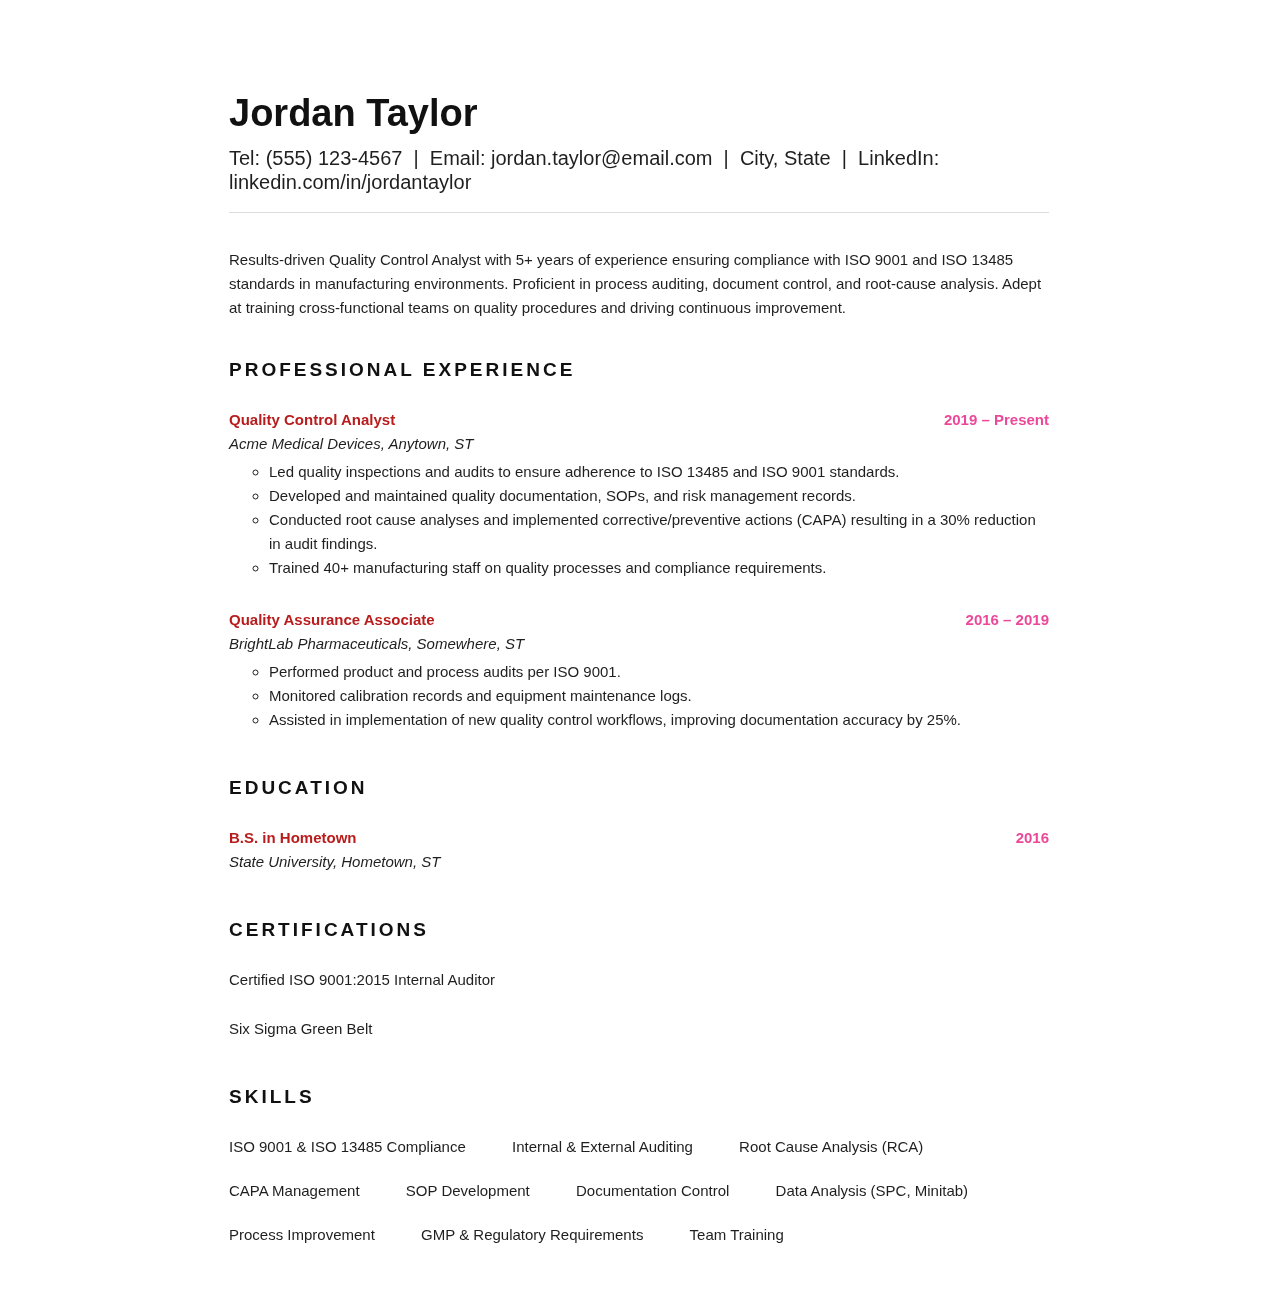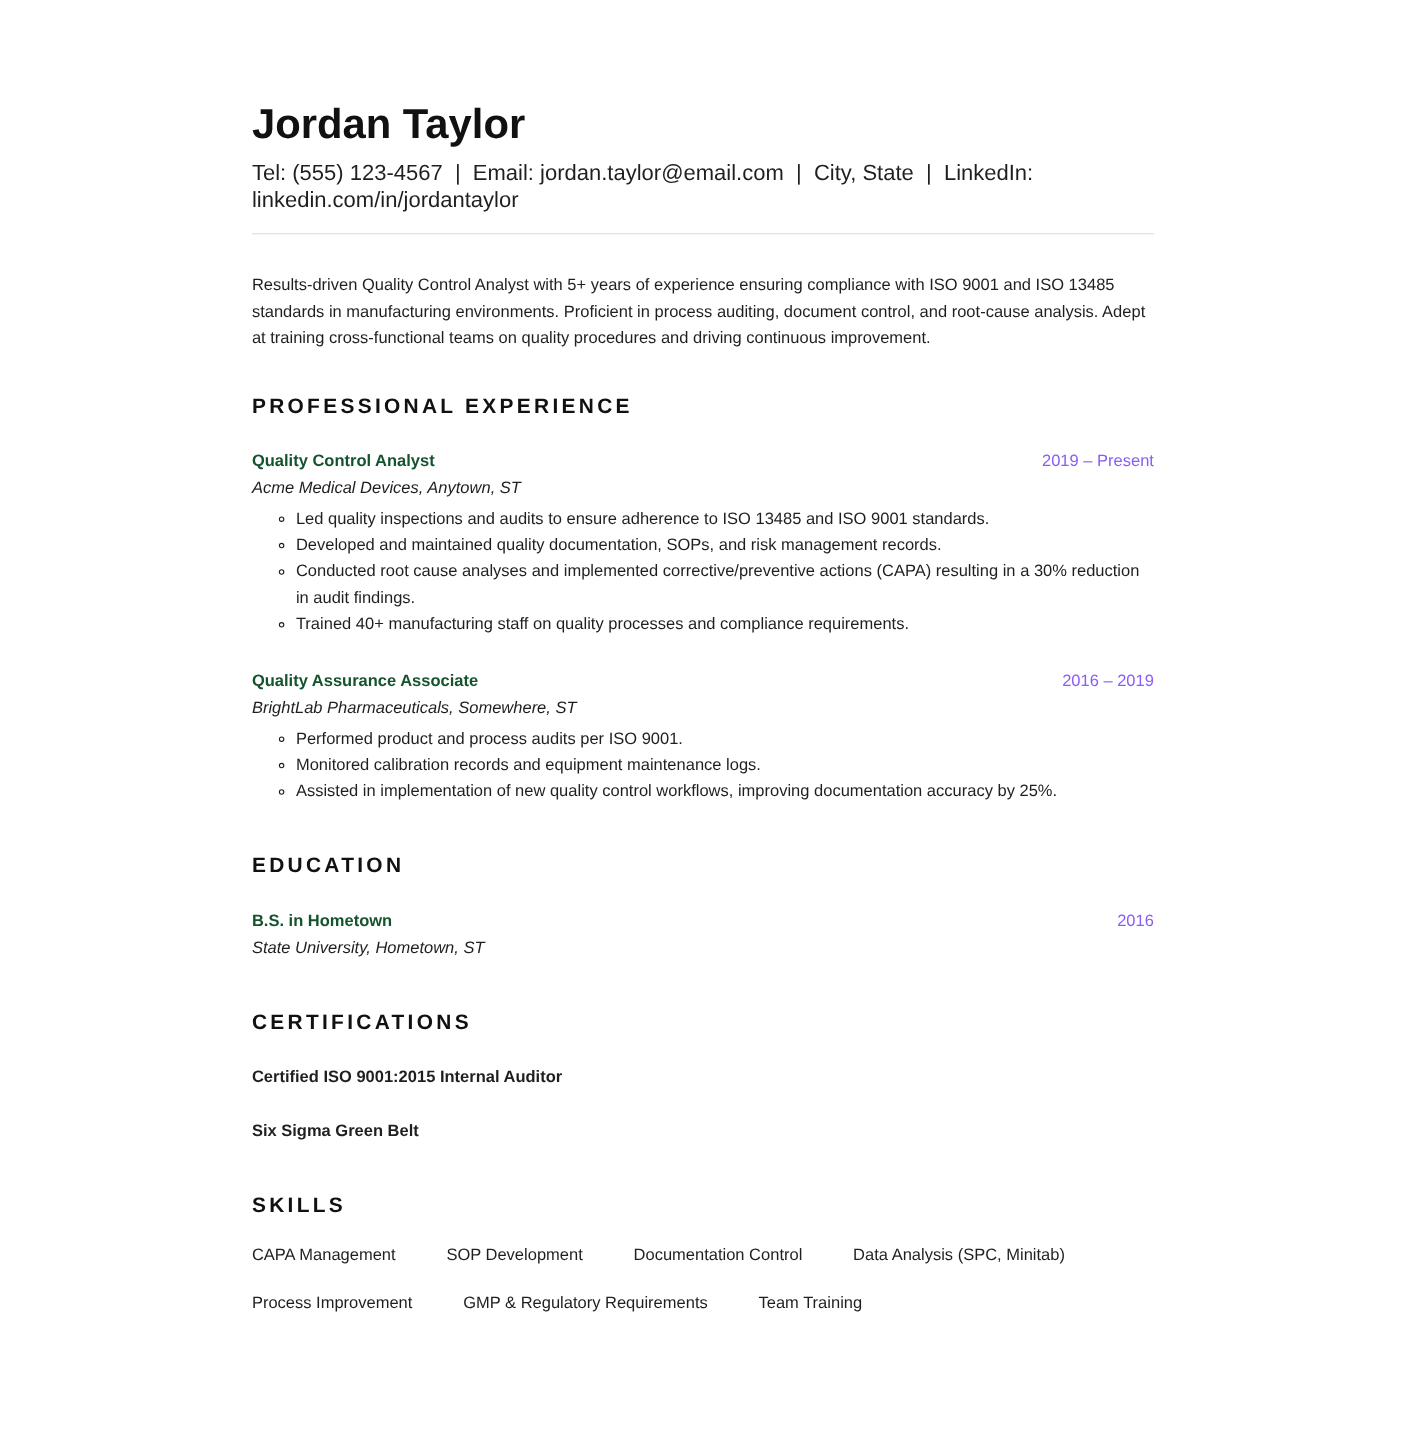--- a/index.html
+++ b/index.html
@@ -51,38 +51,38 @@
   }
   .job { margin-top: 26px; }
   .job + .job { margin-top: 28px; }
   .title-row {
     display: flex;
     justify-content: space-between;
     align-items: baseline;
   }
   .job-title, .degree-title {
     font-weight: 700;
-    color: #14532d;
+    color: #b91c1c;
   }
   .job-dates, .degree-dates {
-    font-weight: 400;
-    color: #8b5cf6;
+    font-weight: 700;
+    color: #ec4899;
   }
   .company, .school {
     font-style: italic;
     margin: 0;
   }
   ul.bullets {
     list-style-type: circle;
     margin: 4px 0 0 0;
     padding-left: 40px;
   }
   ul.bullets li { margin: 0; }
   .edu-block { margin-top: 26px; }
-  .cert-item { margin: 26px 0 0 0; font-weight: bold; }
+  .cert-item { margin: 26px 0 0 0; }
   .cert-item + .cert-item { margin-top: 25px; }
   .skills-row { margin: 20px 0 0 0; }
   .skills-row.first { margin-top: 26px; }
   .skill-item {
     display: inline-block;
     margin-right: 42px;
   }
   .skill-item:last-child { margin-right: 0; }
 </style>
 </head>
@@ -132,20 +132,25 @@
       <span class="degree-dates">2016</span>
     </div>
     <p class="school">State University, Hometown, ST</p>
   </div>
 
   <h2 class="section-heading">CERTIFICATIONS</h2>
   <p class="cert-item">Certified ISO 9001:2015 Internal Auditor</p>
   <p class="cert-item">Six Sigma Green Belt</p>
 
   <h2 class="section-heading">SKILLS</h2>
+  <div class="skills-row first">
+    <span class="skill-item">ISO 9001 &amp; ISO 13485 Compliance</span>
+    <span class="skill-item">Internal &amp; External Auditing</span>
+    <span class="skill-item">Root Cause Analysis (RCA)</span>
+  </div>
   <div class="skills-row">
     <span class="skill-item">CAPA Management</span>
     <span class="skill-item">SOP Development</span>
     <span class="skill-item">Documentation Control</span>
     <span class="skill-item">Data Analysis (SPC, Minitab)</span>
   </div>
   <div class="skills-row">
     <span class="skill-item">Process Improvement</span>
     <span class="skill-item">GMP &amp; Regulatory Requirements</span>
     <span class="skill-item">Team Training</span>

